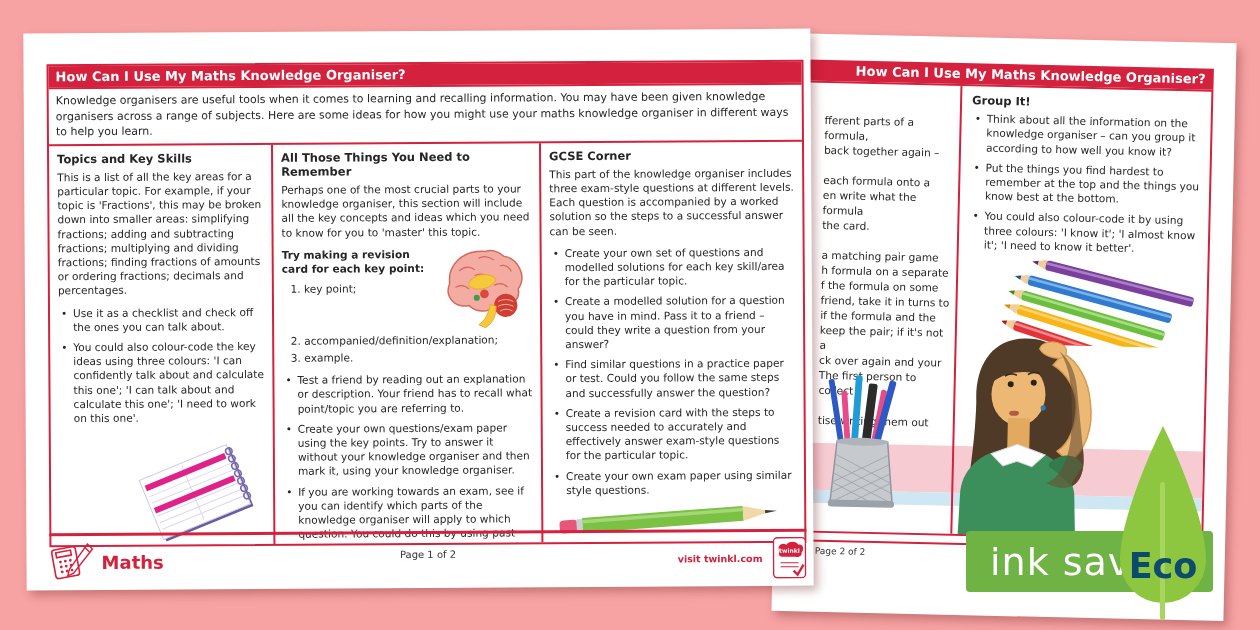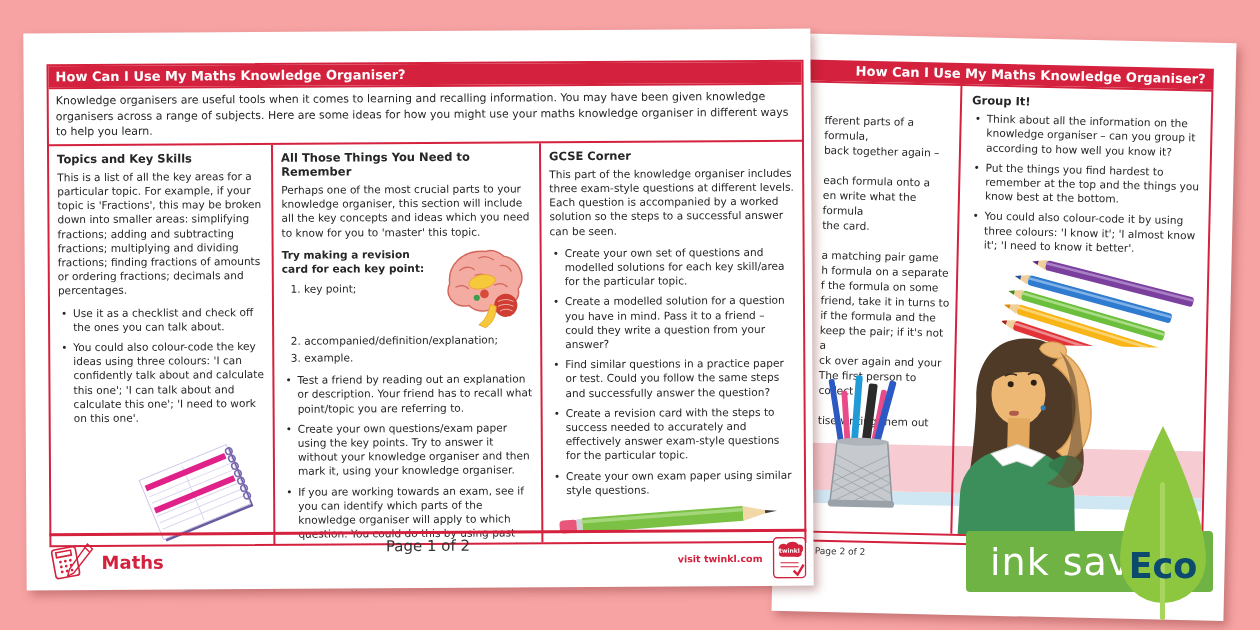--- a/index.html
+++ b/index.html
@@ -47,21 +47,21 @@
   ul.dots li{position:relative;padding-left:15px;margin-bottom:6px;}
   ul.dots li::before{content:"•";position:absolute;left:3px;top:0;}
   ol.steps{margin:0 0 8px 0;padding-left:22px;}
   ol.steps li{margin-bottom:3px;}
   .brain-svg{float:right;width:92px;height:82px;margin:0 0 4px 6px;}
   .notebook-svg{position:absolute;right:2px;bottom:2px;width:138px;height:102px;}
   .pencil-svg{position:absolute;left:10px;bottom:8px;width:232px;height:32px;}
   .p1-footline{position:absolute;left:23px;top:500px;width:757px;height:2.5px;background:#d4213d;}
   .p1-footer{position:absolute;left:23px;top:506px;width:757px;height:46px;display:flex;align-items:center;}
   .subject-label{color:#d4213d;font-weight:bold;font-size:18px;margin-left:6px;}
-  .page-label{position:absolute;left:50%;transform:translateX(-50%);top:0;font-size:15px;color:#333;}
+  .page-label{position:absolute;left:50%;transform:translateX(-50%);top:12px;font-size:10px;color:#333;}
   .footer-right{margin-left:auto;display:flex;align-items:center;}
   .site-label{color:#d4213d;font-weight:bold;font-size:9.5px;margin-right:10px;}
   
   .ink-band{position:absolute;left:966px;top:531px;width:247px;height:61px;background:#6fb345;
     border-radius:4px;z-index:5;display:flex;align-items:center;padding-left:24px;box-sizing:border-box;}
   .ink-label{font-size:38px;color:#fff;letter-spacing:1px;}
   .leaf-wrap{position:absolute;left:1114px;top:424px;width:98px;height:198px;z-index:6;}
   .eco-label{position:absolute;left:0;right:0;top:122px;text-align:center;
     font-size:35px;font-weight:bold;color:#0c4a6e;}
 </style>

